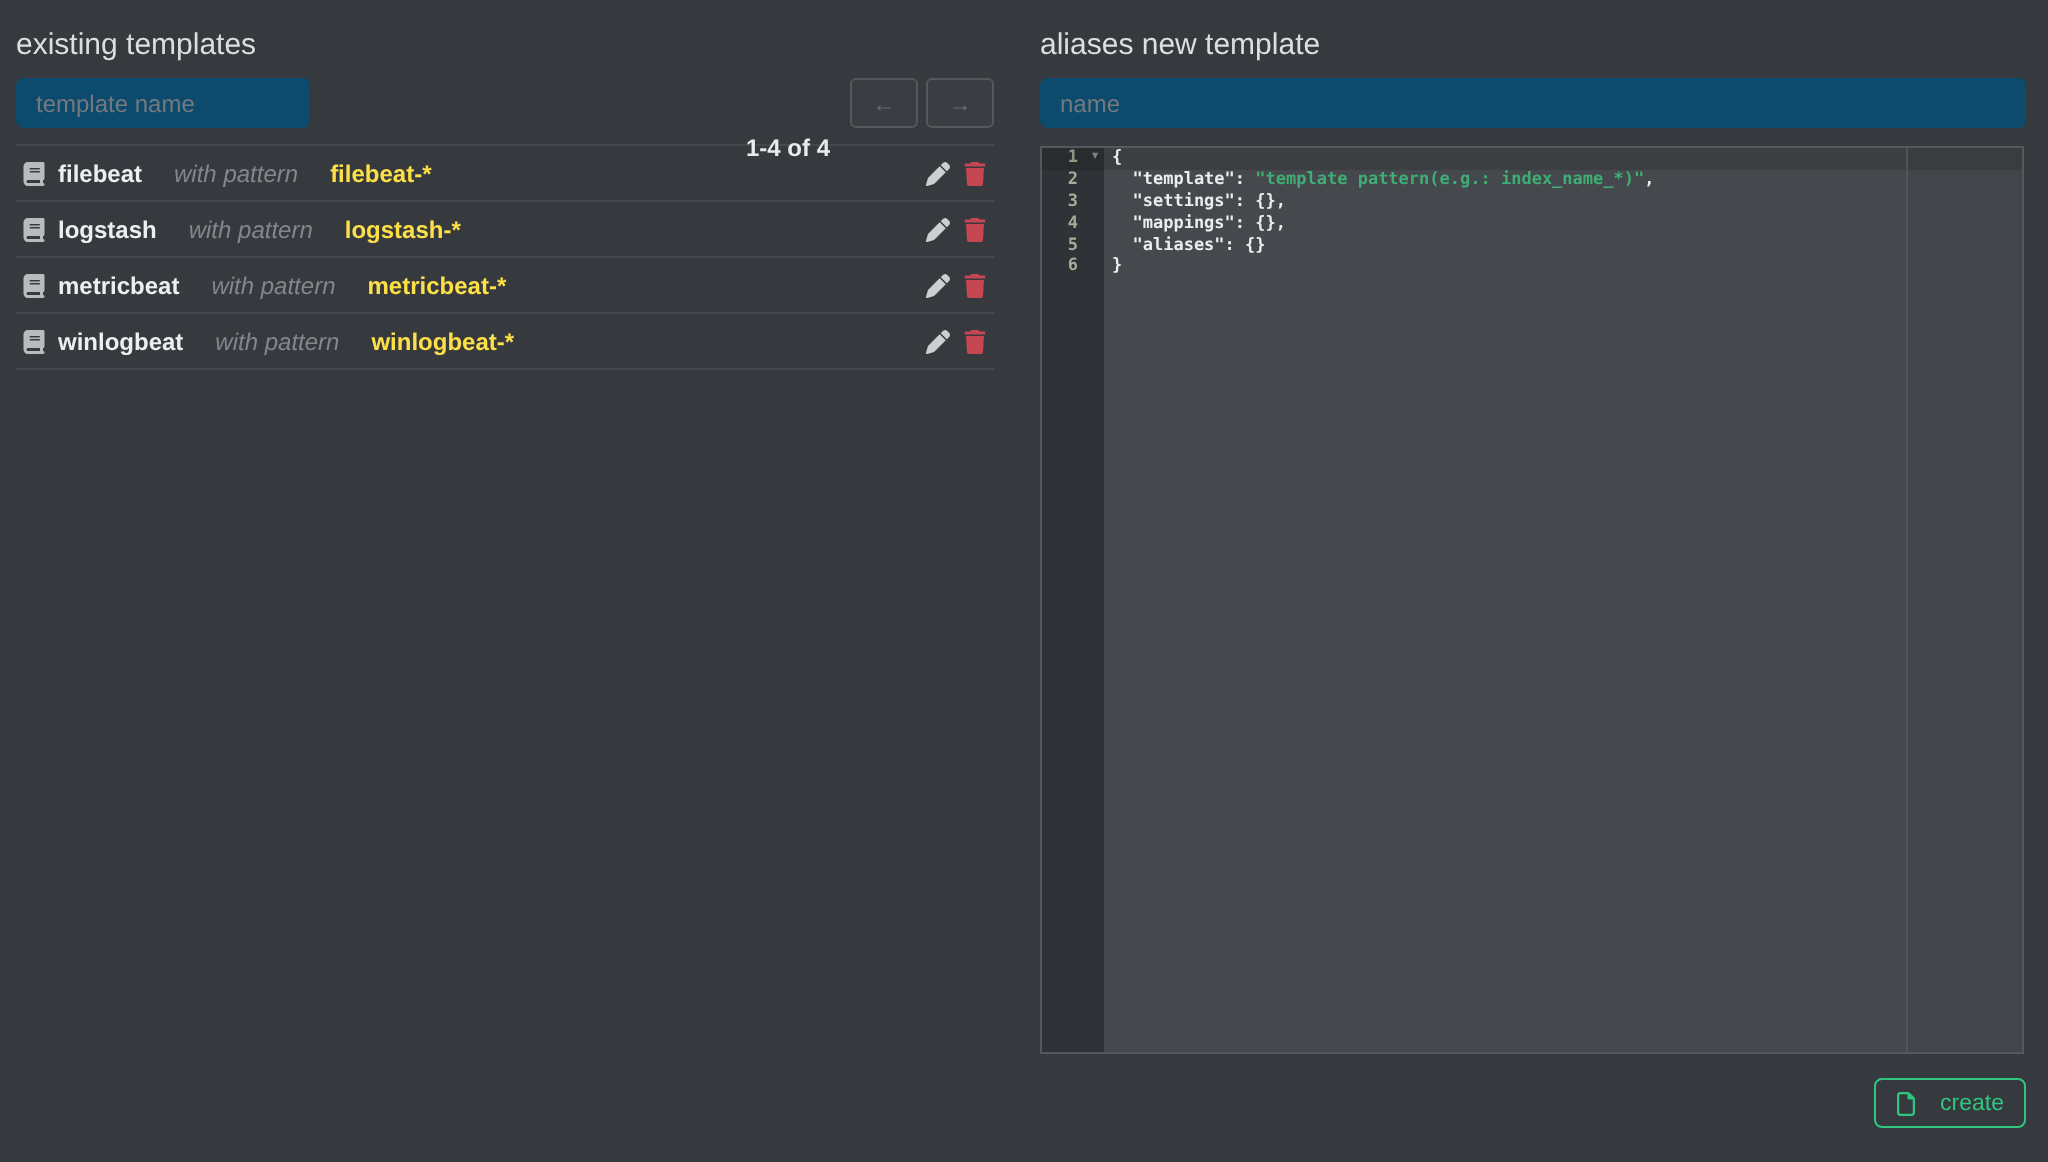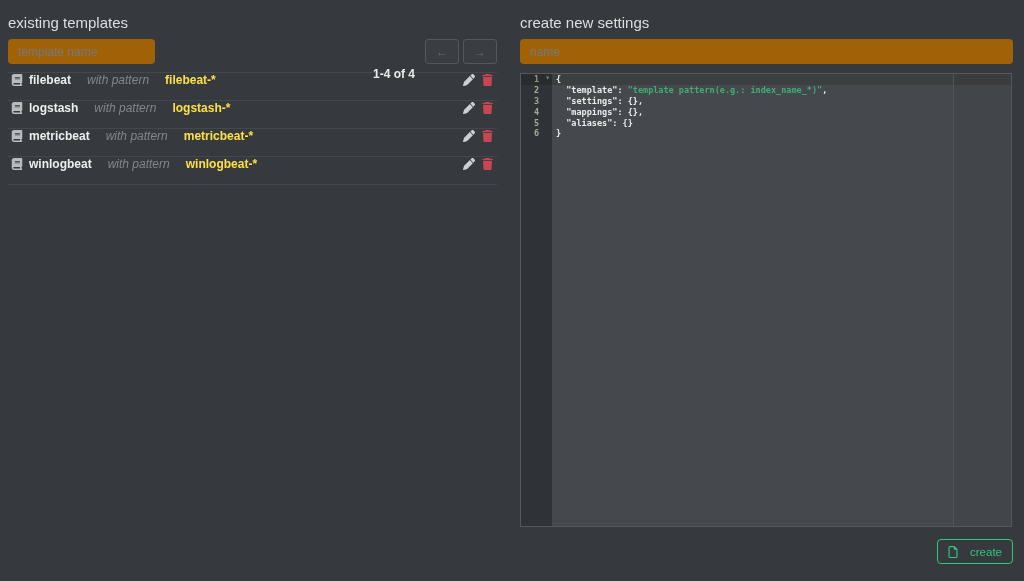--- a/index.html
+++ b/index.html
@@ -16,21 +16,21 @@
   .panel-title {
     font-size: 15px;
     font-weight: 400;
     color: #dcdee0;
     line-height: 17px;
     margin-bottom: 8px;
   }
 
   
   .txt-input {
-    background: #a16207;
+    background: #0c4a6e;
     border: none;
     outline: none;
     border-radius: 4px;
     height: 25px;
     color: #cfd2d4;
     font-size: 12px;
     padding: 0 10px;
     font-family: "Liberation Sans", sans-serif;
   }
   .txt-input::placeholder { color: #75797f; }
@@ -59,21 +59,21 @@
     cursor: default;
     margin-left: 0;
   }
   .page-btn + .page-btn { margin-left: 4px; }
 
   
   .templates-list { margin-top: 8px; border-top: 1px solid #44474b; }
   .tpl-row {
     height: 28px;
     display: flex;
-    align-items: flex-start;
+    align-items: center;
     border-bottom: 1px solid #44474b;
     padding: 0 3px;
     font-size: 12px;
   }
   .row-left { display: flex; align-items: center; min-width: 0; }
   .book-icon { display: inline-flex; width: 12px; height: 12px; color: #b9bcbf; margin-right: 6px; }
   .book-icon svg { width: 12px; height: 12px; fill: currentColor; }
   .tpl-name    { color: #eceeef; font-weight: bold; }
   .tpl-mid     { color: #83878c; margin: 0 16px; font-style: italic; }
   .tpl-pattern { color: #fde047; font-weight: bold; }
@@ -280,21 +280,21 @@
         <svg viewBox="0 0 448 512">
               <path d="M135.2 17.7L128 32H32C14.3 32 0 46.3 0 64S14.3 96 32 96H416c17.7 0 32-14.3 32-32s-14.3-32-32-32H320l-7.2-14.3C307.4 6.8 296.3 0 284.2 0H163.8c-12.1 0-23.2 6.8-28.6 17.7zM416 128H32L53.2 467c1.6 25.3 22.6 45 47.9 45H346.9c25.3 0 46.3-19.7 47.9-45L416 128z"></path>
             </svg>
       </button>
     </span>
   </div>
 </div>
 </div>
 
 <div class="panel panel-right">
-  <div class="panel-title">create new settings</div>
+  <div class="panel-title">aliases new template</div>
 
   <input class="txt-input name-input" type="text" placeholder="name" style="">
 
   <div class="json-editor">
     <div class="pm-shade"></div>
     <div class="editor-gutter">
         <div class="gutter-cell"><span>1</span><span class="fold">▾</span></div>
         <div class="gutter-cell"><span>2</span></div>
         <div class="gutter-cell"><span>3</span></div>
         <div class="gutter-cell"><span>4</span></div>

